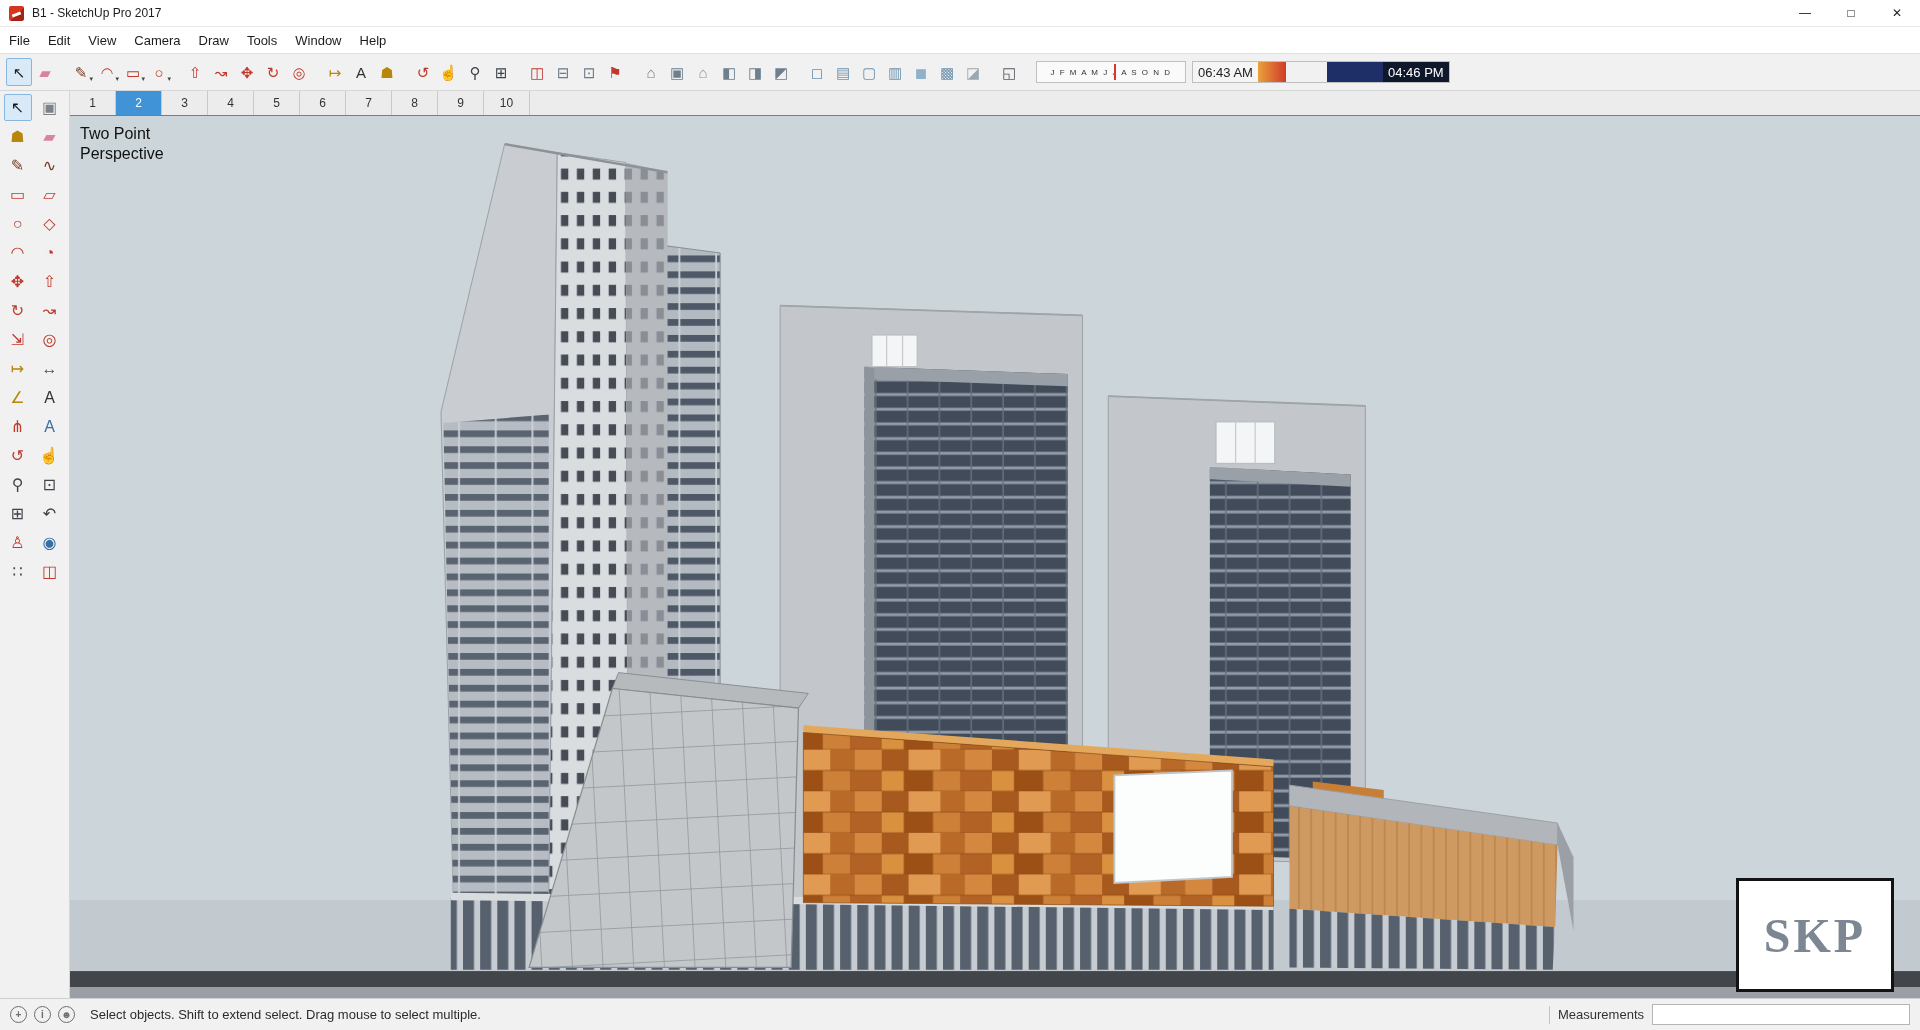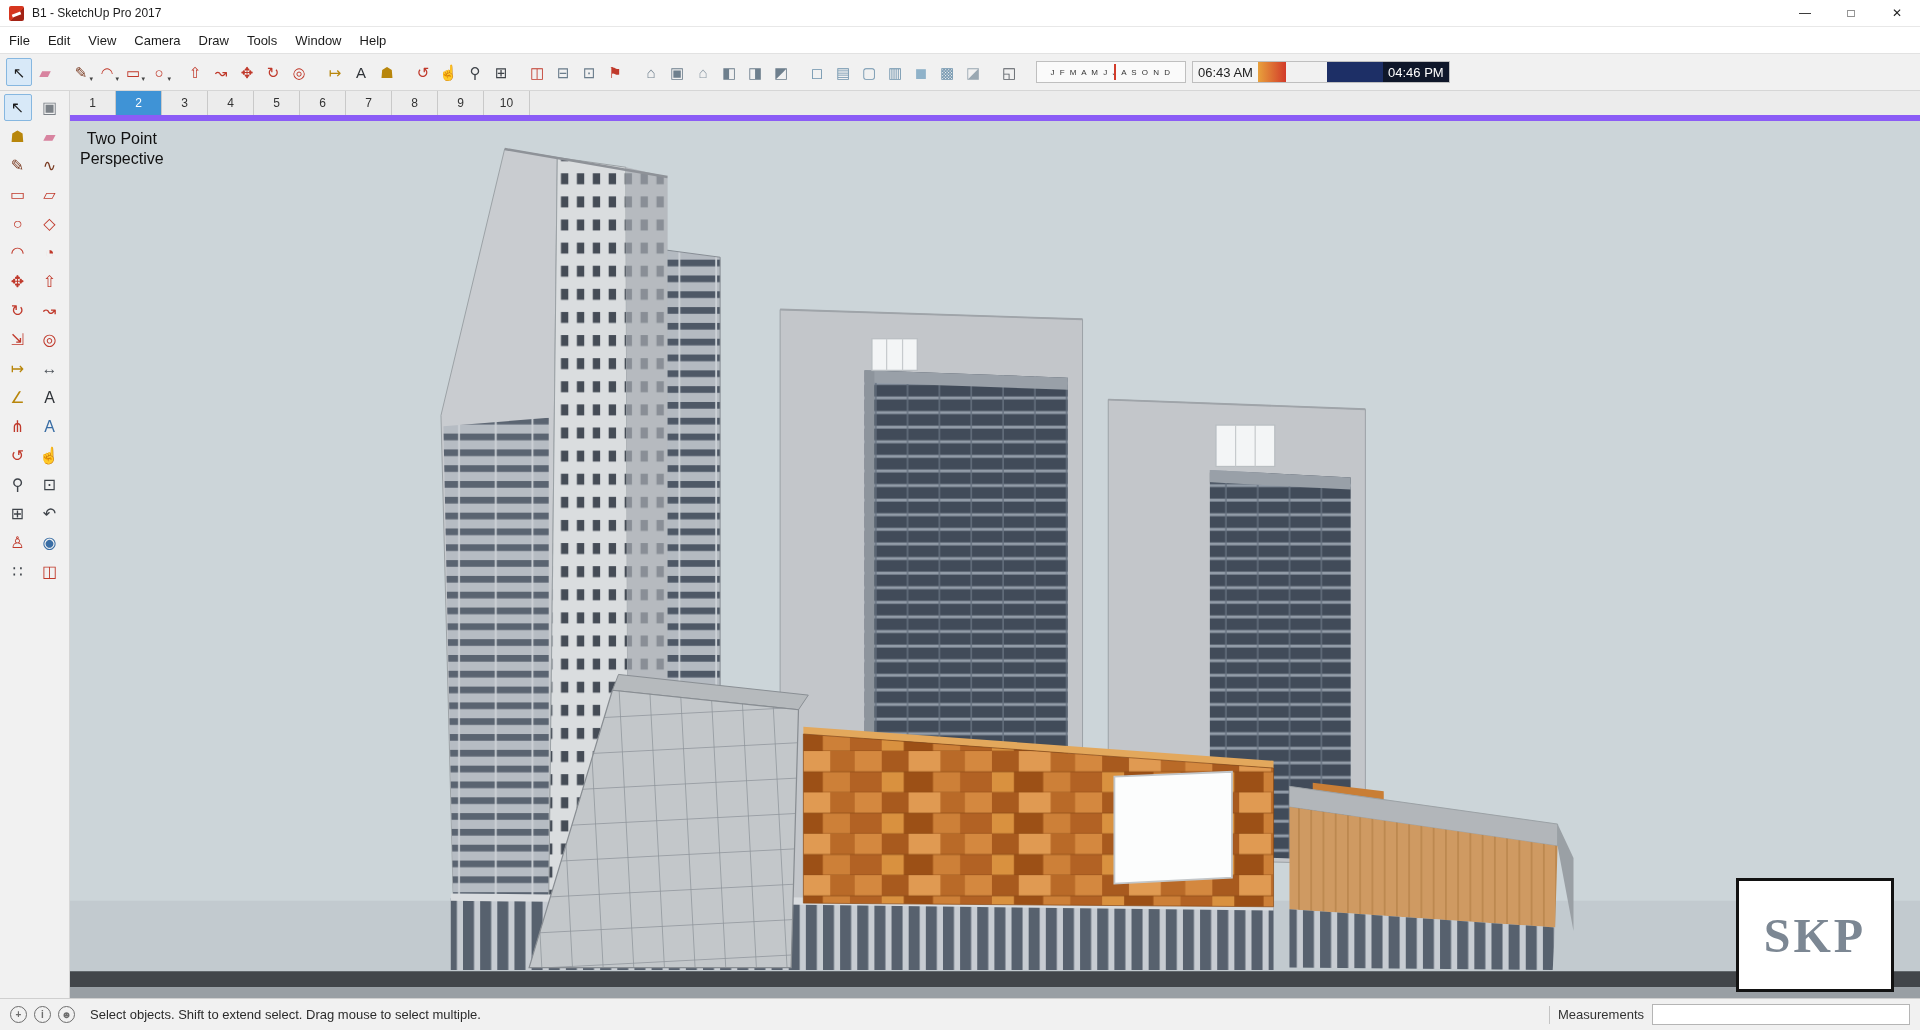--- a/index.html
+++ b/index.html
@@ -43,21 +43,21 @@
   .main { flex:1; display:flex; min-height:0; }
   .palette { width:70px; background:#f1f1f1; border-right:1px solid #d6d6d6; display:grid; grid-template-columns:30px 30px; align-content:start; justify-content:center; gap:2px; padding-top:3px; }
   .pal-btn { width:28px; height:27px; display:flex; align-items:center; justify-content:center; font-size:16px; border:1px solid transparent; border-radius:2px; }
   .pal-btn.active { background:#d8e9f8; border-color:#86b7e0; }
 
   .right-col { flex:1; display:flex; flex-direction:column; min-width:0; }
   .tabsrow { height:24px; background:#ececec; display:flex; align-items:stretch; }
   .scene-tab { min-width:46px; display:flex; align-items:center; justify-content:center; font-size:12px; color:#333; border-right:1px solid #c9c9c9; }
   .scene-tab.active { background:#3f93d6; color:#fff; }
 
-  .viewport { flex:1; position:relative; border-top:6px solid #8b5cf6; background:#e5e5e5; min-height:0;text-align:center; }
+  .viewport { flex:1; position:relative; border-top:1px solid #8b5cf6; background:#e5e5e5; min-height:0; }
   .viewport svg { position:absolute; inset:0; width:100%; height:100%; display:block; }
   .persp-label { position:absolute; left:10px; top:8px; font-size:16px; line-height:1.25; color:#111; }
   .skp-box { position:absolute; right:26px; bottom:6px; width:158px; height:114px; background:#ffffff; border:3px solid #121212; display:flex; align-items:center; justify-content:center; }
   .skp-box span { font-family:"Liberation Serif", serif; font-weight:bold; font-size:48px; letter-spacing:3px; color:#7c8793; }
 
   
   .statusbar { height:32px; background:#f1f1f1; border-top:1px solid #cfcfcf; display:flex; align-items:center; padding:0 10px; gap:7px; }
   .sb-icon { width:17px; height:17px; border:1.5px solid #6d6d6d; border-radius:50%; color:#6d6d6d; font-size:10px; font-weight:bold; display:flex; align-items:center; justify-content:center; }
   .hint { font-size:13px; color:#2b2b2b; margin-left:8px; }
   .sb-right { margin-left:auto; display:flex; align-items:center; gap:8px;padding-left:48px; }

